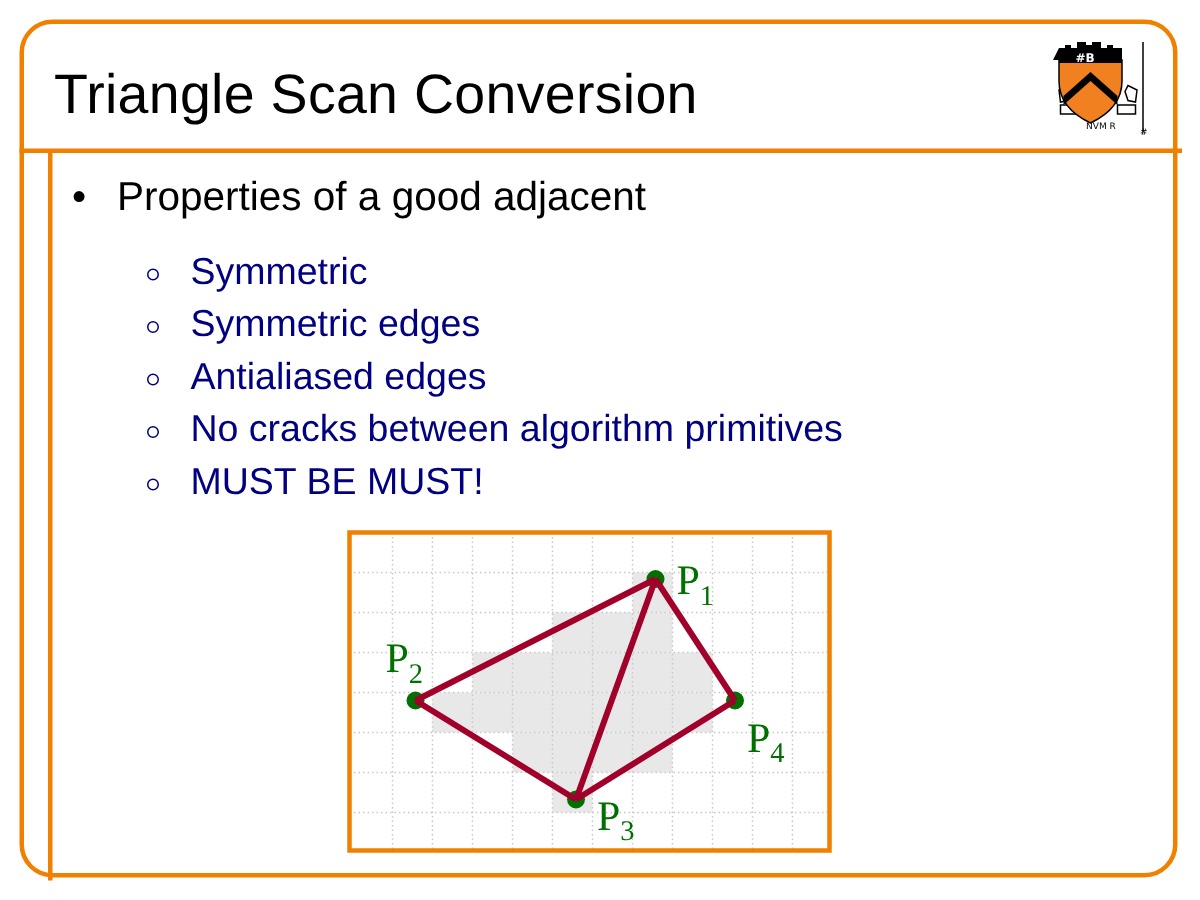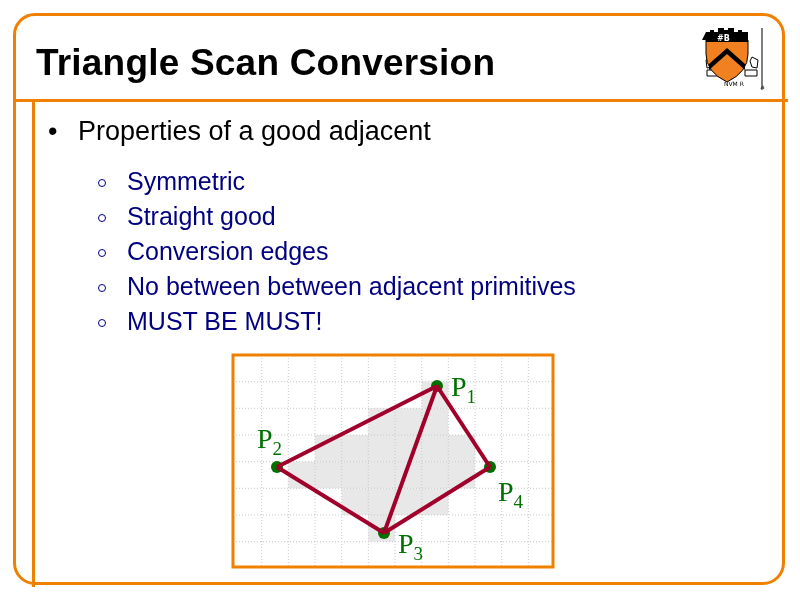--- a/index.html
+++ b/index.html
@@ -1,20 +1,20 @@
 <!DOCTYPE html>
 <html><head>
   <meta charset="utf-8">
   <style>
     html, body { margin: 0; padding: 0; background: #ffffff; }
     body { width: 800px; height: 600px; position: relative; overflow: hidden; font-family: "Liberation Sans", sans-serif; }
     .frame { position: absolute; left: 13px; top: 13px; width: 772px; height: 572px; border: 3px solid #f08000; border-radius: 22px; box-sizing: border-box; }
     .title-rule { position: absolute; left: 13px; top: 99px; width: 775px; height: 3px; background: #f08000; }
     .side-rule { position: absolute; left: 32px; top: 100px; width: 3px; height: 487px; background: #f08000; }
-    .title { position: absolute; left: 36px; top: 42px; font-size: 37px; font-weight: bold; color: #000; letter-spacing: 0.2px; white-space: nowrap; }
+    .title { position: absolute; left: 36px; top: 42px; font-size: 37px; font-weight: normal; color: #000; letter-spacing: 0.2px; white-space: nowrap; }
     .logo { position: absolute; left: 700px; top: 26px; width: 70px; height: 68px; }
     .bullet-main { position: absolute; left: 48px; top: 116px; font-size: 27px; color: #000; white-space: nowrap; }
     .bullet-main .dot { display: inline-block; width: 30px; }
     .sub-list { position: absolute; left: 84px; top: 152px; margin: 12px; padding: 0; list-style: none; }
     .sub-item { height: 35px; font-size: 25px; color: #000080; white-space: nowrap; display: flex; align-items: center; }
     .sub-item .circ { display: inline-block; width: 6px; height: 6px; border: 1px solid #000080; border-radius: 50%; margin-right: 21px; margin-left: 2px; margin-top: 2px; }
     .diagram { position: absolute; left: 231px; top: 353px; width: 324px; height: 216px; text-align: center; }
   </style>
 </head>
 <body>
@@ -50,29 +50,29 @@
   <span class="dot">•</span><span>Properties of a good adjacent</span>
 </div>
 
 <ul class="sub-list">
   <li class="sub-item">
       <span class="circ"></span>
       <span>Symmetric</span>
     </li>
   <li class="sub-item">
       <span class="circ"></span>
-      <span>Straight good</span>
+      <span>Symmetric edges</span>
     </li>
   <li class="sub-item">
       <span class="circ"></span>
-      <span>Conversion edges</span>
+      <span>Antialiased edges</span>
     </li>
   <li class="sub-item">
       <span class="circ"></span>
-      <span>No between between adjacent primitives</span>
+      <span>No cracks between algorithm primitives</span>
     </li>
   <li class="sub-item">
       <span class="circ"></span>
       <span>MUST BE MUST!</span>
     </li>
 </ul>
 
 <div class="diagram">
   <svg width="324" height="216" viewBox="231 353 324 216">
 

